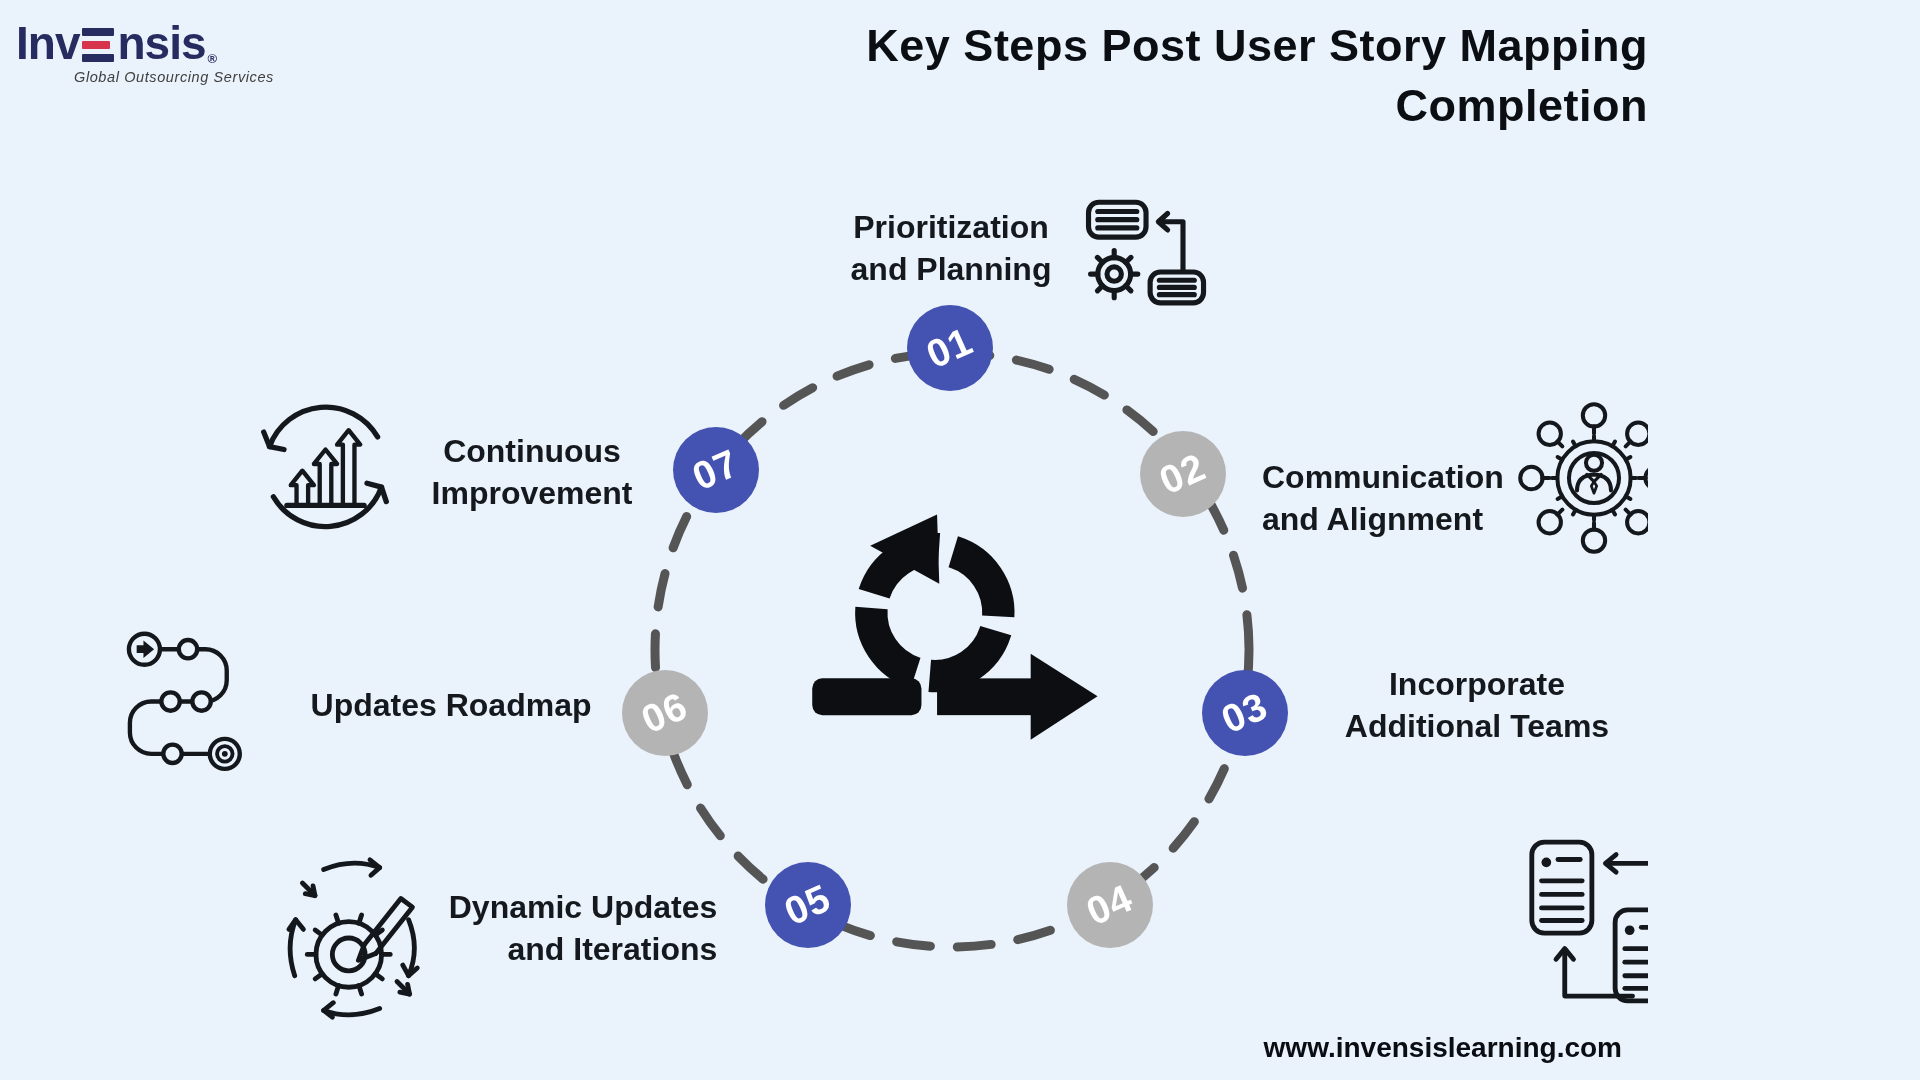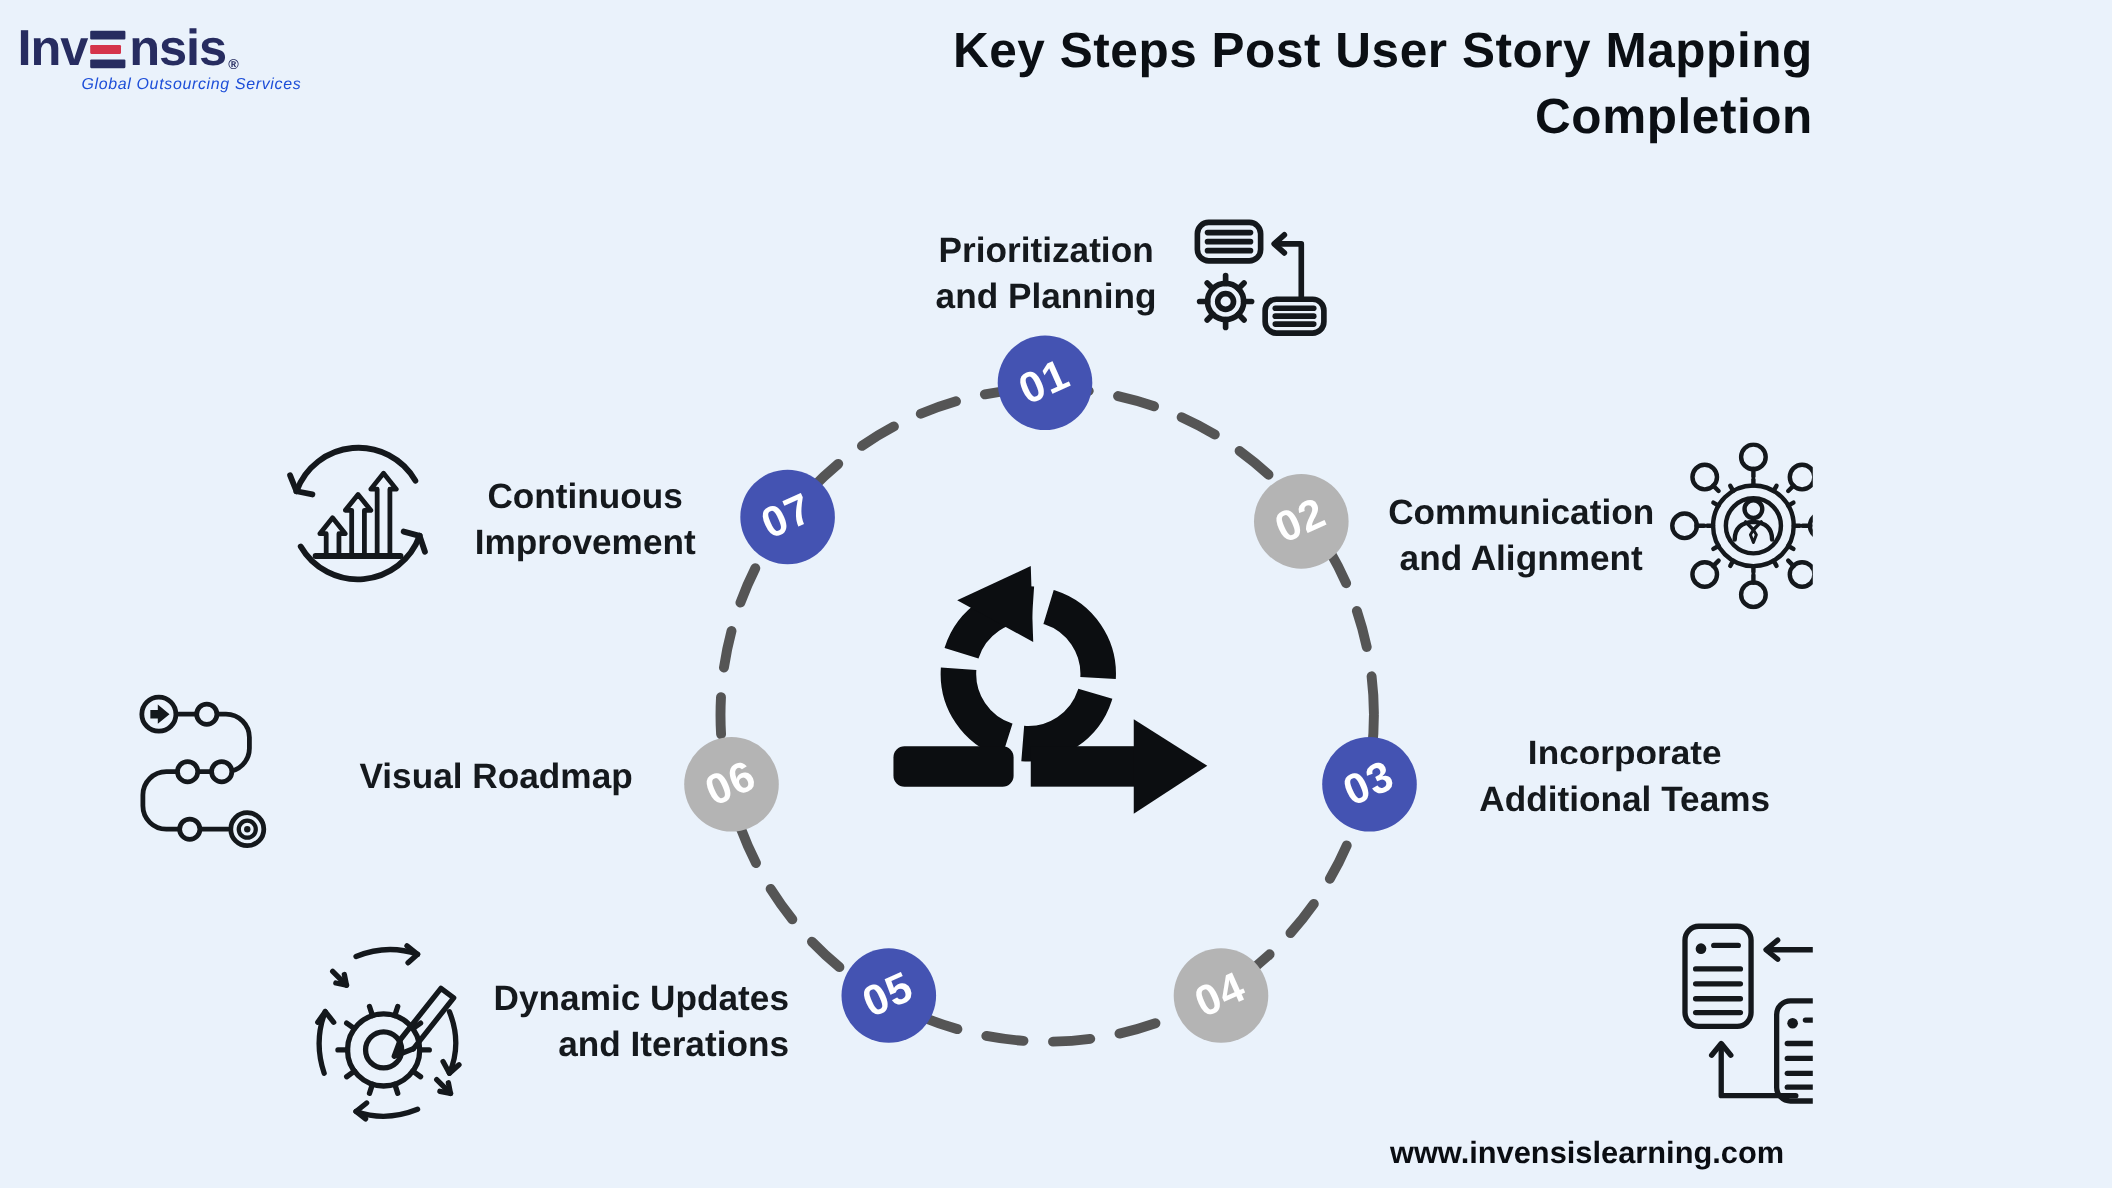--- a/index.html
+++ b/index.html
@@ -10,21 +10,21 @@
     color:#14181c;
   }
   
   .logo{position:absolute;left:16px;top:20px;}
   .logo-row{display:flex;align-items:center;}
   .logo-text{font-size:46px;font-weight:800;color:#272c60;letter-spacing:-1px;line-height:1;}
   .logo-e{display:inline-flex;flex-direction:column;gap:5px;margin:0 3px;transform:translateY(2px);}
   .logo-e i{display:block;width:32px;height:8px;border-radius:1px;background:#272c60;}
   .logo-e i.red{background:#d5344b;width:28px;}
   .logo-reg{font-size:13px;font-weight:700;color:#272c60;align-self:flex-end;margin-left:2px;}
-  .logo-tagline{font-size:14.5px;font-style:italic;color:#1d4ed8;letter-spacing:.6px;margin:3px 0 0 58px;}
+  .logo-tagline{font-size:14.5px;font-style:italic;color:#404040;letter-spacing:.6px;margin:3px 0 0 58px;}
   
   .title{position:absolute;left:0;top:16px;width:100%;text-align:right;
     font-size:45px;line-height:60px;font-weight:800;color:#0b0f14;letter-spacing:.5px;}
   
   .ring-svg{position:absolute;left:0;top:0;}
   
   .center-icon{position:absolute;left:810px;top:512px;}
   
   .badge{position:absolute;width:86px;height:86px;border-radius:50%;
     display:flex;align-items:center;justify-content:center;}
@@ -35,21 +35,21 @@
   .c2{left:1140px;top:431px;}
   .c3{left:1202px;top:670px;}
   .c4{left:1067px;top:862px;}
   .c5{left:765px;top:862px;}
   .c6{left:622px;top:670px;}
   .c7{left:673px;top:427px;}
   
   .step-label{position:absolute;font-size:32px;line-height:42px;font-weight:800;color:#15191d;
     text-align:center;transform:translateX(-50%);white-space:nowrap;}
   .l1{left:951px;top:206px;}
-  .l2{left:1262px;top:444px;transform:none;text-align:center;}
+  .l2{left:1262px;top:456px;transform:none;text-align:left;}
   .l3{left:1477px;top:663px;}
   .l4{left:1342px;top:858px;}
   .l5{left:583px;top:886px;text-align:right;}
   .l6{left:451px;top:684px;}
   .l7{left:532px;top:430px;}
   
   .step-icon{position:absolute;}
   .i1{left:1082px;top:194px;}
   .i2{left:1518px;top:402px;}
   .i3{left:1700px;top:622px;}
@@ -131,21 +131,21 @@
   </div>
   <div class="step-label l3">
     <div>Incorporate</div>
       <div>Additional Teams</div>
   </div>
   <div class="step-label l5">
     <div>Dynamic Updates</div>
       <div>and Iterations</div>
   </div>
   <div class="step-label l6">
-    <div>Visual Roadmap</div>
+    <div>Updates Roadmap</div>
       <div></div>
   </div>
   <div class="step-label l7">
     <div>Continuous</div>
       <div>Improvement</div>
   </div>
 
   <svg class="step-icon i1" width="126" height="115" viewBox="0 0 122 112">
     <g fill="none" stroke="#14181c" stroke-width="5" stroke-linecap="round" stroke-linejoin="round">
       <rect x="6" y="8" width="56" height="34" rx="10"></rect>

